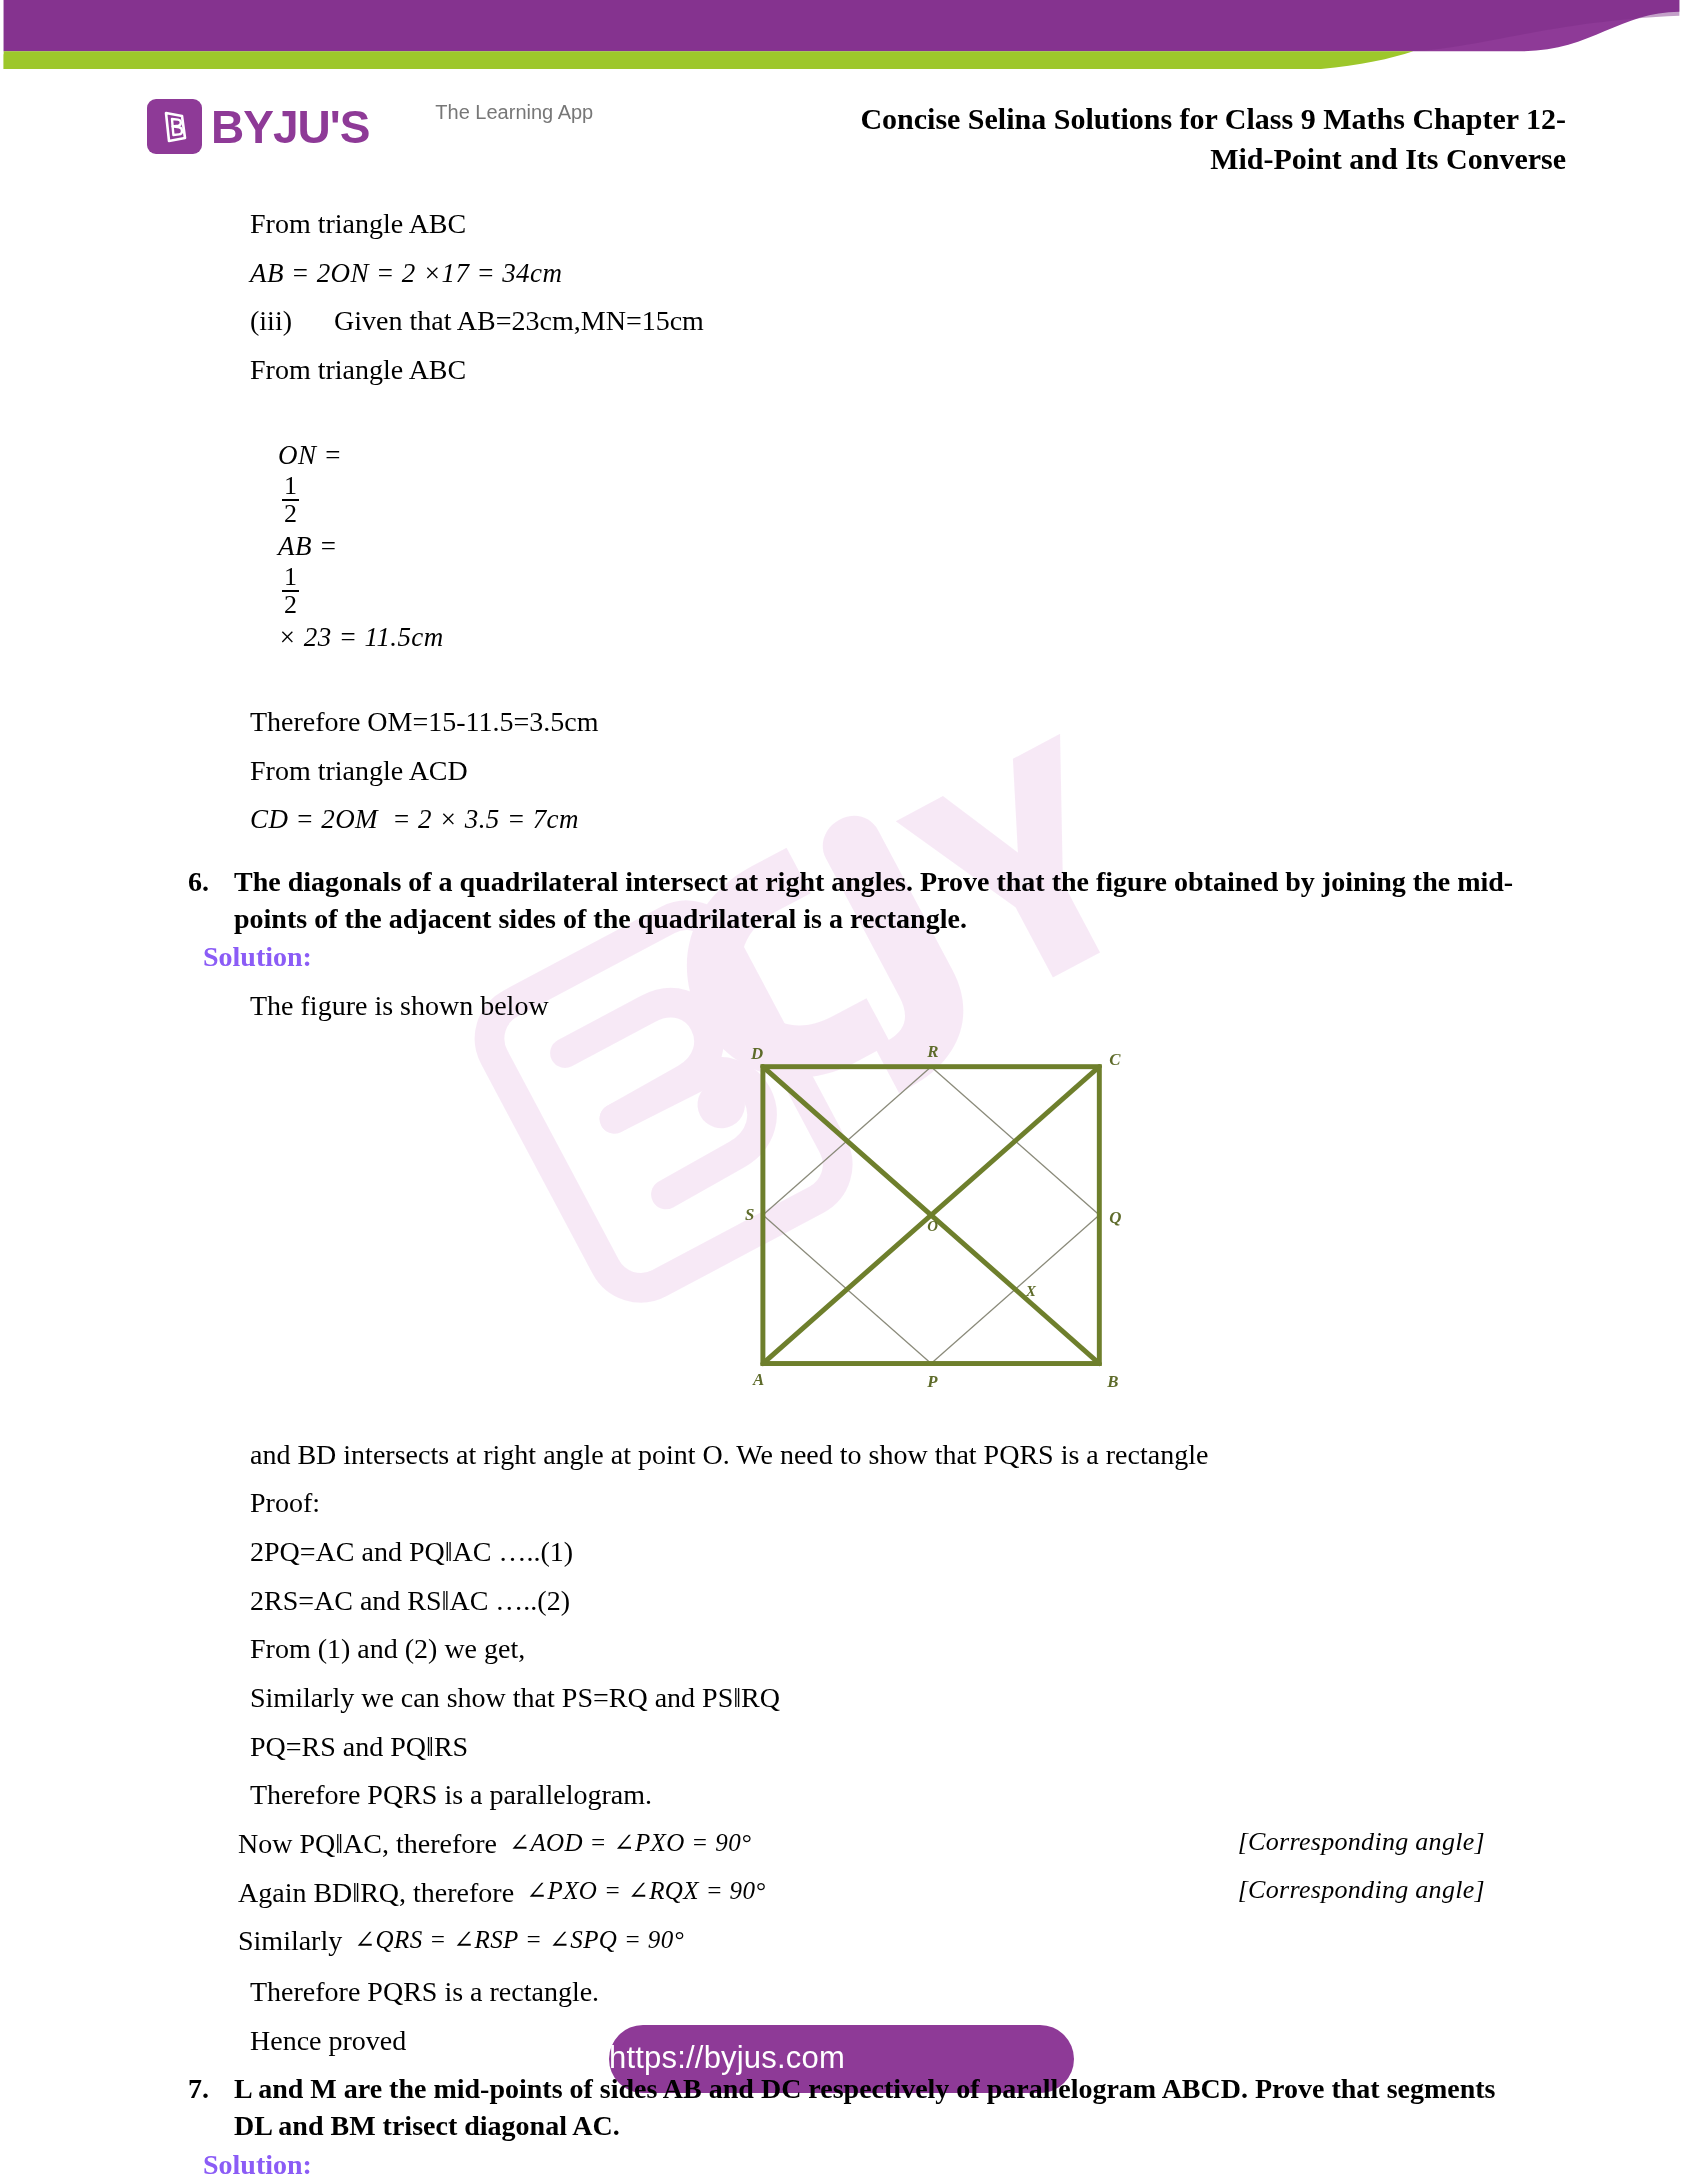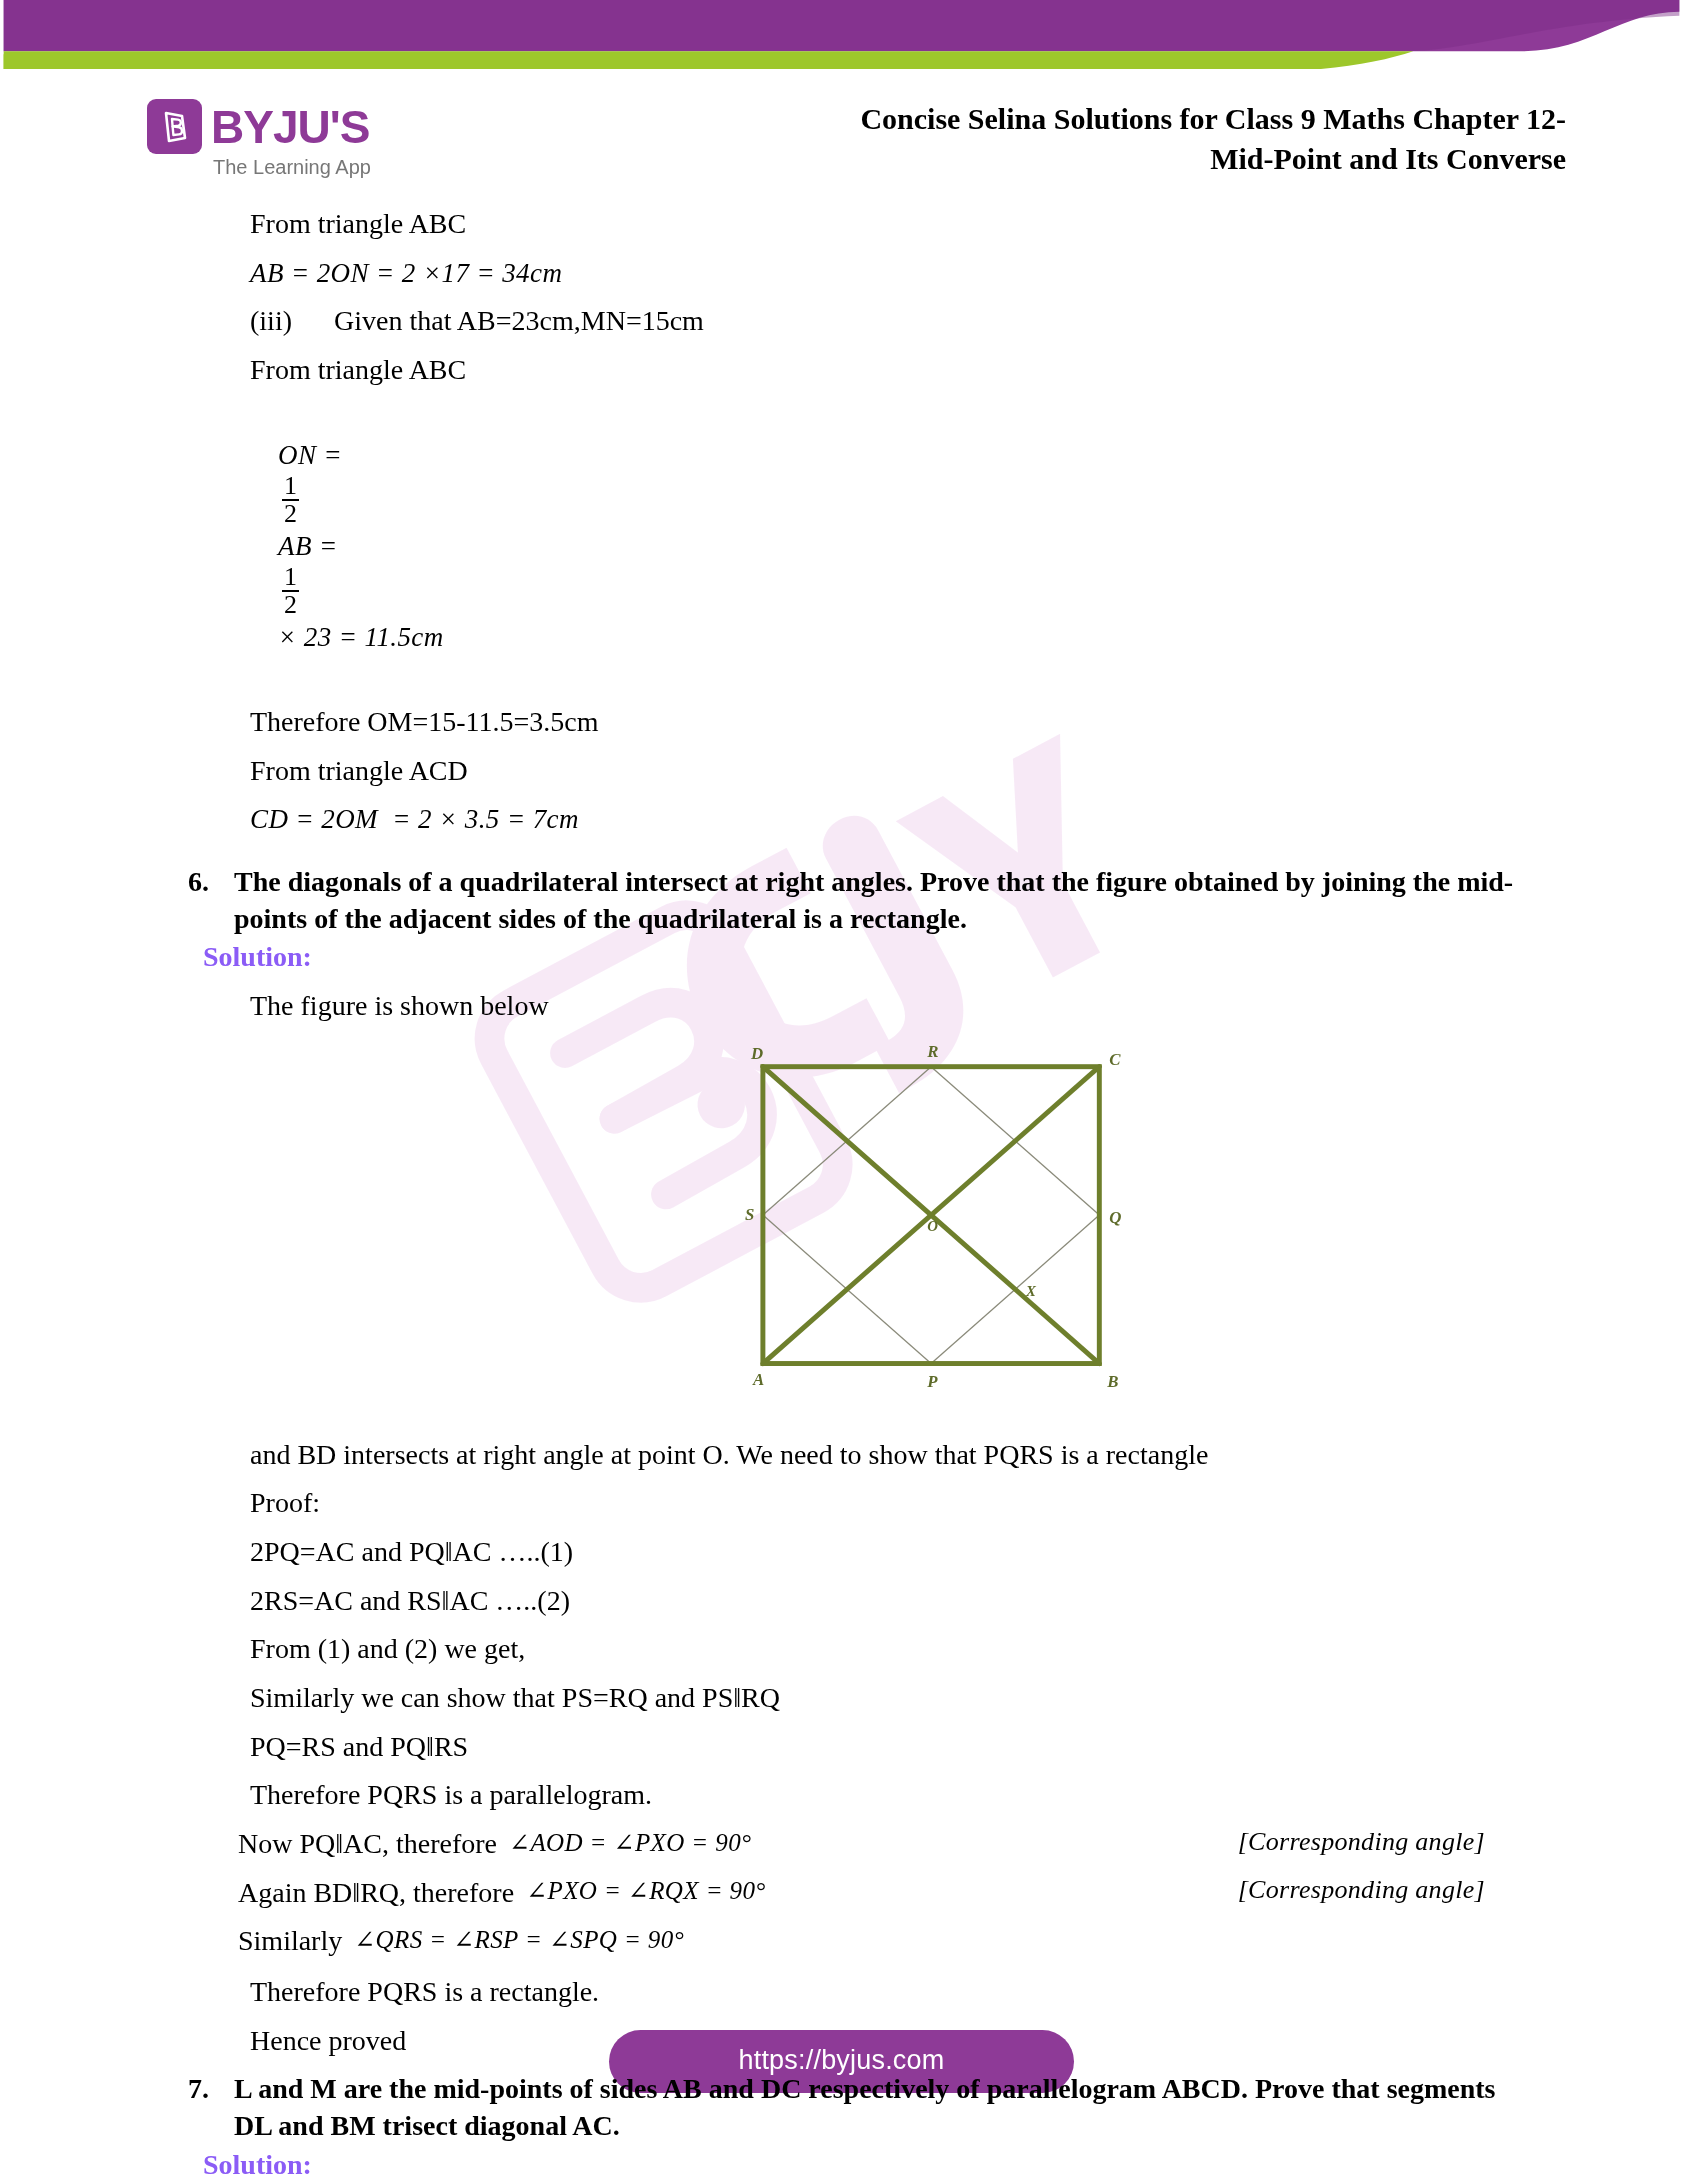--- a/index.html
+++ b/index.html
@@ -16,21 +16,21 @@
 
   
   .banner { position: absolute; top: 0; left: 0; width: 1683px; height: 69px; overflow: hidden; }
   .banner svg { display: block; }
 
   
   .header { position: absolute; top: 71px; left: 0; width: 1683px; height: 119px; }
 
   .logo-wrap {
     position: absolute; left: 147px; top: 28px;
-    display: flex; flex-direction: column;
+    display: flex; flex-direction: row;
   }
   .logo-row { display: flex; align-items: center; gap: 9px; }
   .logo-mark {
     width: 55px; height: 55px; border-radius: 9px;
     background: #8e3a97;
     display: flex; align-items: center; justify-content: center;
     flex: none;
   }
   .logo-mark svg { display: block; }
   .logo-word {
@@ -116,22 +116,22 @@
   .figure-wrap svg { position: absolute; left: 733px; top: 0; display: block; }
 
   
   .footer {
     position: absolute; left: 0; bottom: 85px; width: 1683px;
     display: flex; justify-content: center;
   }
   .url-pill {
     background: #8e3a97; color: #ffffff;
     font-family: "Liberation Sans", sans-serif;
-    font-size: 27px; letter-spacing: 0.2px;
-    padding: 15px 0 17px 0; width: 465px; text-align: center;
+    font-size: 31px; letter-spacing: 0.2px;
+    padding: 15px 0 17px 0; width: 465px; 
     border-radius: 40px;
   }
 </style>
 </head>
 <body>
 
 <div class="banner">
   <svg width="1683" height="69" viewBox="0 0 1700 70" xmlns="http://www.w3.org/2000/svg">
     <path d="M0,0 L1700,0 L1700,12 C1640,12 1610,52 1540,52 L0,52 Z" fill="#8e3a97"></path>
     <path d="M0,52 C900,52 1300,52 1420,52 C1490,52 1560,22 1700,16 L1700,0 L0,0 Z" fill="#7b2d86" opacity="0.45"></path>

